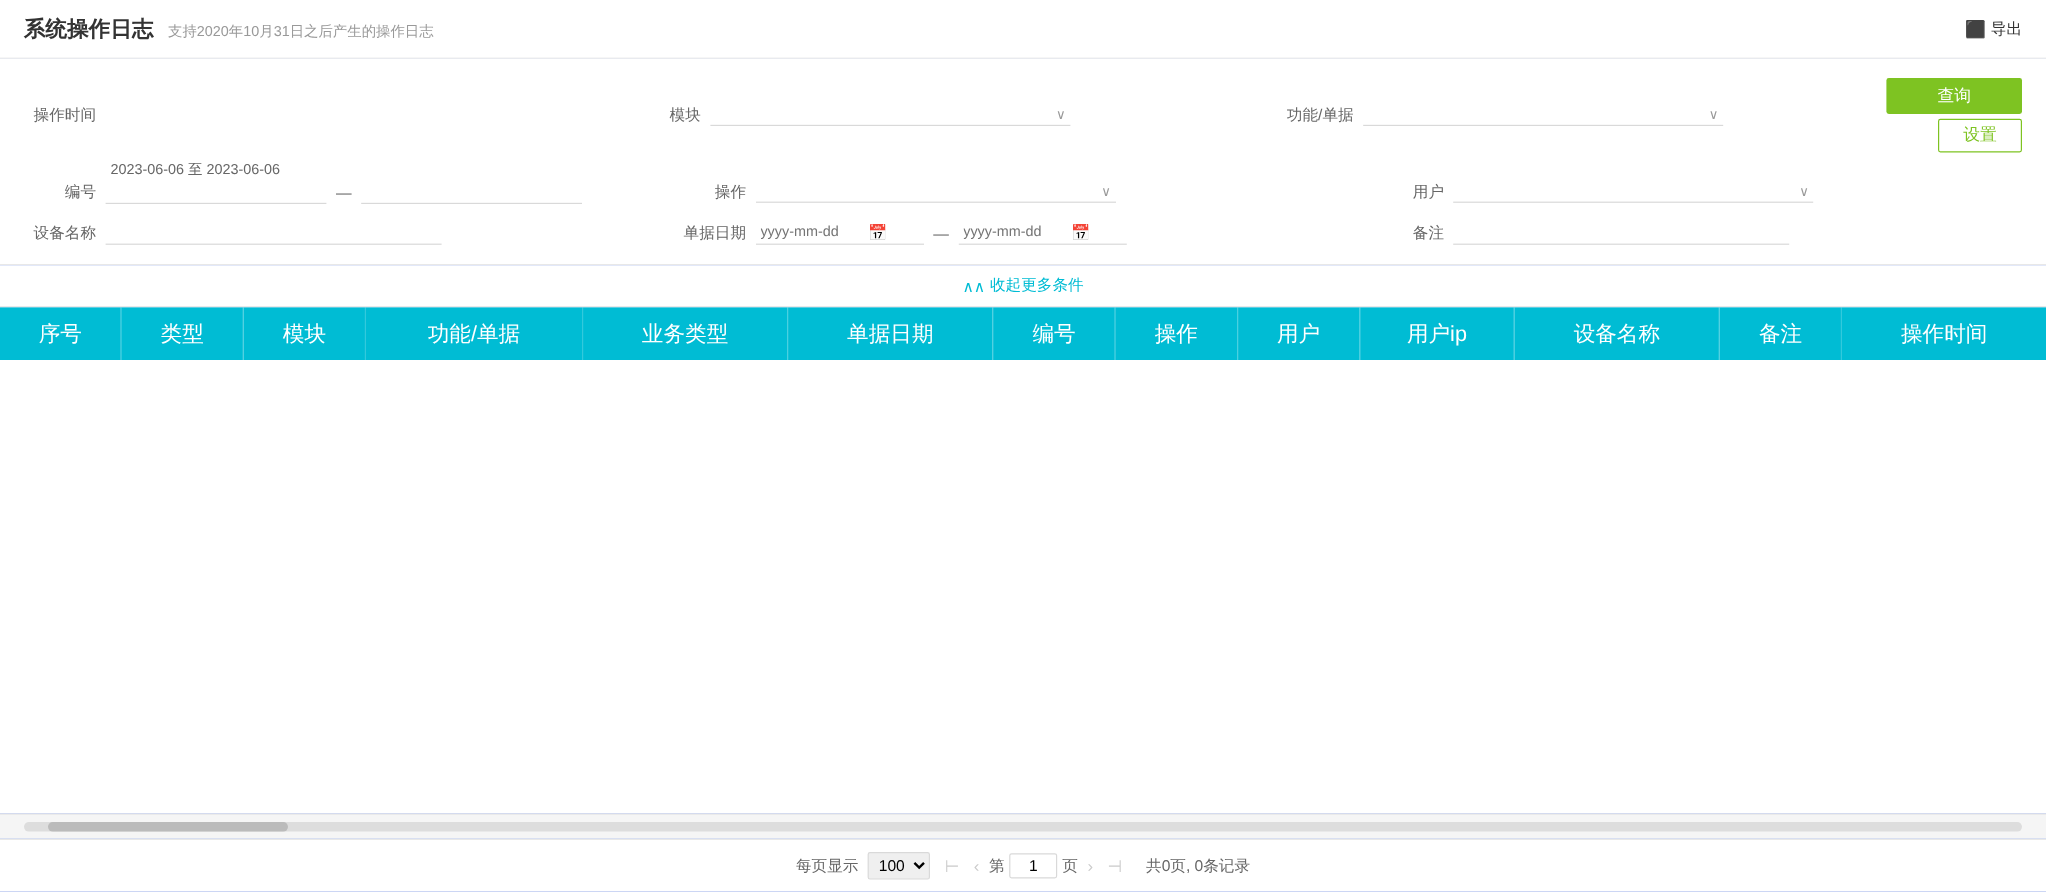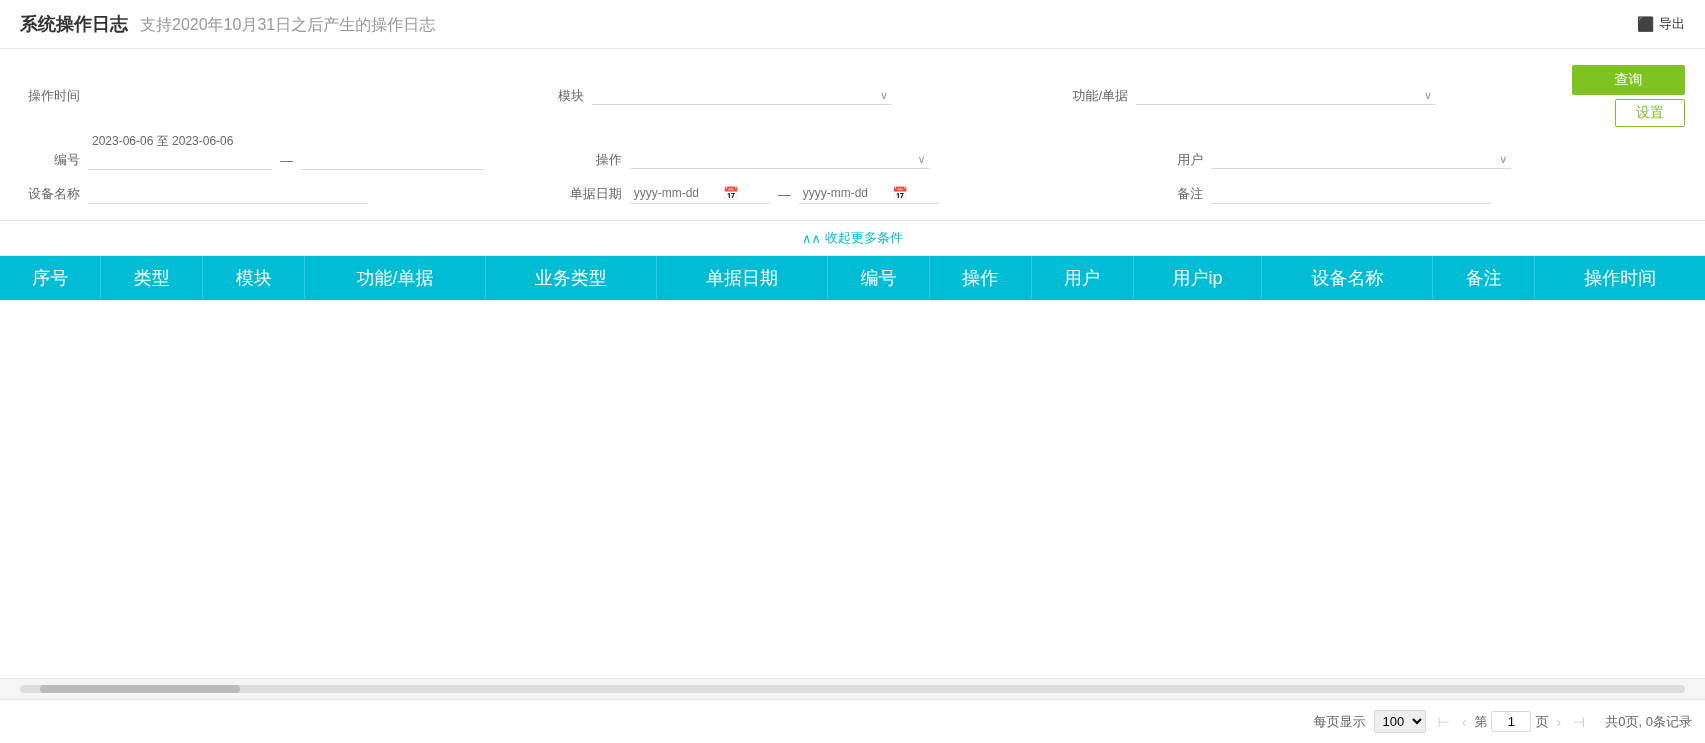--- a/index.html
+++ b/index.html
@@ -4,21 +4,21 @@
   <style>
     * { box-sizing: border-box; margin: 0; padding: 0; }
     body { font-family: 'Microsoft YaHei', Arial, sans-serif; font-size: 13px; background: #f5f5f5; color: #333; }
 
     .page-container { width: 1705px; min-height: 743px; background: #1d4ed8; display: flex; flex-direction: column; }
 
     
     .page-header { background: #fff; padding: 12px 20px; display: flex; align-items: center; justify-content: space-between; border-bottom: 1px solid #e8e8e8; }
     .page-header-left { display: flex; align-items: baseline; gap: 12px; }
     .page-title { font-size: 18px; font-weight: bold; color: #333; }
-    .page-subtitle { font-size: 16px; color: #999; }
+    .page-subtitle { font-size: 12px; color: #999; }
     .export-btn { display: flex; align-items: center; gap: 4px; color: #333; background: none; border: none; cursor: pointer; font-size: 13px; }
     .export-icon { font-size: 14px; }
 
     
     .filter-area { background: #fff; padding: 16px 20px; border-bottom: 1px solid #e8e8e8; }
     .filter-row { display: flex; align-items: center; margin-bottom: 14px; gap: 0; }
     .filter-row:last-child { margin-bottom: 0; }
 
     .filter-label { color: #666; min-width: 60px; text-align: right; margin-right: 8px; white-space: nowrap; }
 
@@ -62,21 +62,21 @@
 
     
     .empty-area { height: 320px; background: #fff; }
 
     
     .scrollbar-area { background: #f5f5f5; padding: 6px 0; border-top: 1px solid #e8e8e8; }
     .scrollbar-track { background: #ddd; height: 8px; border-radius: 4px; margin: 0 20px; position: relative; }
     .scrollbar-thumb { background: #bbb; height: 8px; width: 200px; border-radius: 4px; position: absolute; left: 20px; }
 
     
-    .pagination-bar { background: #fff; padding: 10px 13px; display: flex; align-items: center; justify-content: flex-end; gap: 8px; border-top: 1px solid #e8e8e8; }
+    .pagination-bar { background: #fff; padding: 10px 28px; display: flex; align-items: center; justify-content: center; gap: 8px; border-top: 1px solid #e8e8e8; }
     .pagination-label { color: #666; }
     .page-size-select { border: 1px solid #d9d9d9; padding: 2px 4px; border-radius: 2px; font-size: 13px; cursor: pointer; }
     .pagination-nav { display: flex; align-items: center; gap: 4px; }
     .page-nav-btn { background: none; border: none; cursor: pointer; color: #666; font-size: 14px; padding: 2px 4px; }
     .page-nav-btn:disabled { color: #ccc; cursor: default; }
     .page-num-input { border: 1px solid #d9d9d9; width: 40px; text-align: center; padding: 2px 4px; font-size: 13px; border-radius: 2px; }
     .page-total { color: #666; margin-left: 8px; }
 
     .row-section { display: flex; align-items: center; width: 100%; }
     .filter-section { display: flex; align-items: center; flex: 1; }

